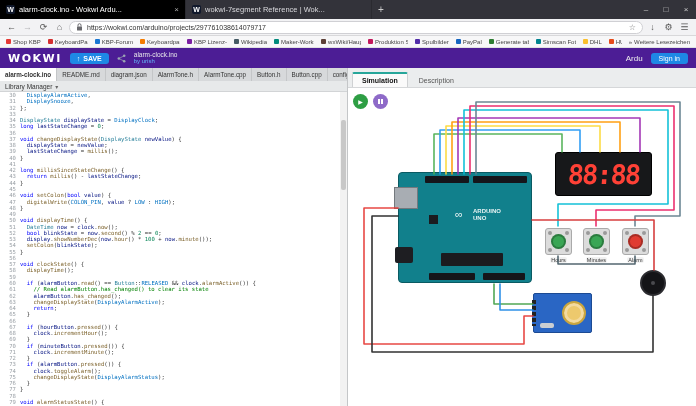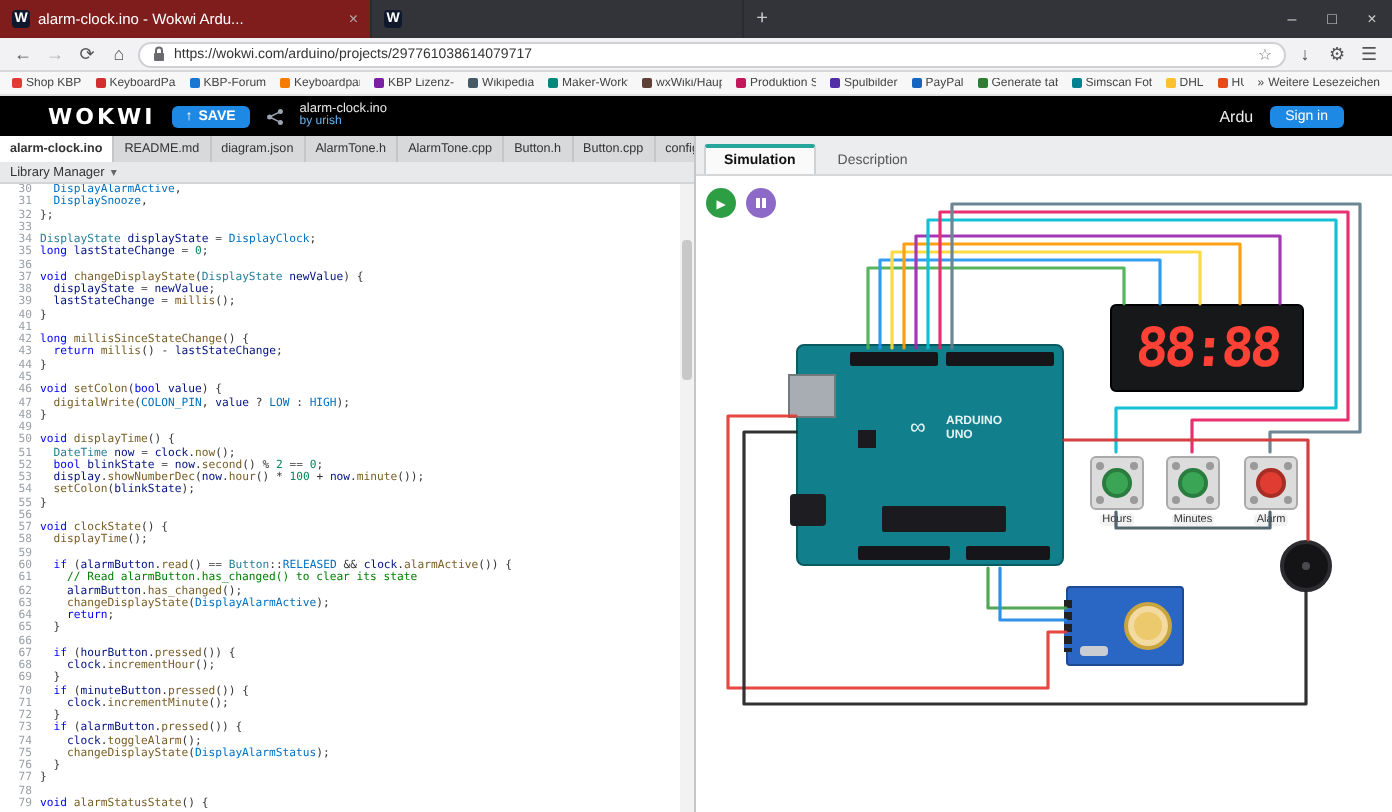--- a/index.html
+++ b/index.html
@@ -3,42 +3,42 @@
 <meta charset="utf-8">
 <style>
   *{margin:0;padding:0;box-sizing:border-box}
   html,body{width:696px;height:406px;overflow:hidden}
   body{font-family:"Liberation Sans",sans-serif;background:#fff;position:relative}
 
   
   .tabbar{height:19px;background:#33333a;display:flex;align-items:stretch}
   .tablist{display:flex;align-items:stretch}
   .btab{width:186px;display:flex;align-items:center;gap:4px;padding:0 6px;font-size:7.5px;color:#d8d8dc;overflow:hidden;white-space:nowrap;border-right:1px solid #2a2a30}
-  .btab.active{background:#7f1d1d;color:#fff}
+  .btab.active{background:#000000;color:#fff}
   .favicon{width:9px;height:9px;background:#10182b;color:#fff;font-size:7px;font-weight:bold;display:flex;align-items:center;justify-content:center;border-radius:2px;flex:none}
   .btitle{overflow:hidden;white-space:nowrap;flex:1}
   .tclose{font-size:8px;color:#aaa;flex:none}
   .newtab{width:18px;display:flex;align-items:center;justify-content:center;font-size:10px;color:#ccc}
   .wincontrols{margin-left:auto;display:flex}
   .wincontrols span{width:20px;text-align:center;font-size:8px;color:#ccc;line-height:19px}
 
   .navbar{height:17px;background:#f2f2f4;display:flex;align-items:center;gap:3px;padding:0 5px;border-bottom:1px solid #d8d8da}
   .navic{font-size:9px;color:#555;width:13px;text-align:center;flex:none}
   .navic.dis{color:#b5b5b8}
   .urlbox{flex:1;height:13px;background:#fff;border:1px solid #d0d0d4;border-radius:7px;display:flex;align-items:center;gap:4px;padding:0 6px;font-size:7px;color:#333;overflow:hidden}
   .urltext{overflow:hidden;white-space:nowrap}
   .star{margin-left:auto;font-size:8px;color:#777}
 
   .bookbar{height:12px;background:#f7f7f8;border-bottom:1px solid #e0e0e2;display:flex;align-items:center;gap:7px;padding:0 6px;overflow:hidden}
   .bm{display:flex;align-items:center;gap:2px;font-size:6px;color:#444;white-space:nowrap;max-width:40px;overflow:hidden;flex:none}
   .bmico{width:5px;height:5px;border-radius:1px;flex:none}
   .bm-more{margin-left:auto;font-size:6px;color:#444;white-space:nowrap;flex:none;display:flex;gap:2px;align-items:center}
 
   
-  .wokwibar{height:20px;background:#000000;display:flex;align-items:center;padding:0 24px;gap:8px}
+  .wokwibar{height:20px;background:#4c1d95;display:flex;align-items:center;padding:0 8px;gap:8px}
   .wlogo{color:#fff;font-weight:bold;font-size:11px;letter-spacing:1.5px;font-family:"DejaVu Sans",sans-serif}
   .savebtn{background:#1e88e5;color:#fff;font-size:7px;font-weight:bold;border-radius:3px;padding:2px 7px;display:flex;gap:3px;align-items:center;border:none}
   .sharesvg{width:9px;height:9px}
   .projmeta{display:flex;flex-direction:column;line-height:1.15}
   .projname{color:#e8e8ea;font-size:6.5px}
   .projauthor{color:#64b5f6;font-size:6px}
   .docs{margin-left:auto;color:#eee;font-size:8px}
   .signin{background:#1e88e5;color:#fff;font-size:7px;border-radius:3px;padding:2px 8px;border:none}
 
   
@@ -112,20 +112,21 @@
 
 <div class="tabbar">
   <div class="tablist">
       <div class="btab active">
         <span class="favicon">W</span>
         <span class="btitle">alarm-clock.ino - Wokwi Ardu...</span>
         <span class="tclose">×</span>
       </div>
       <div class="btab">
         <span class="favicon">W</span>
+        <span class="btitle">wokwi-7segment Reference | Wok...</span>
       </div>
     </div>
   <div class="newtab">+</div>
   <div class="wincontrols">
     <span>–</span>
     <span>□</span>
     <span>×</span>
   </div>
 </div>
 

